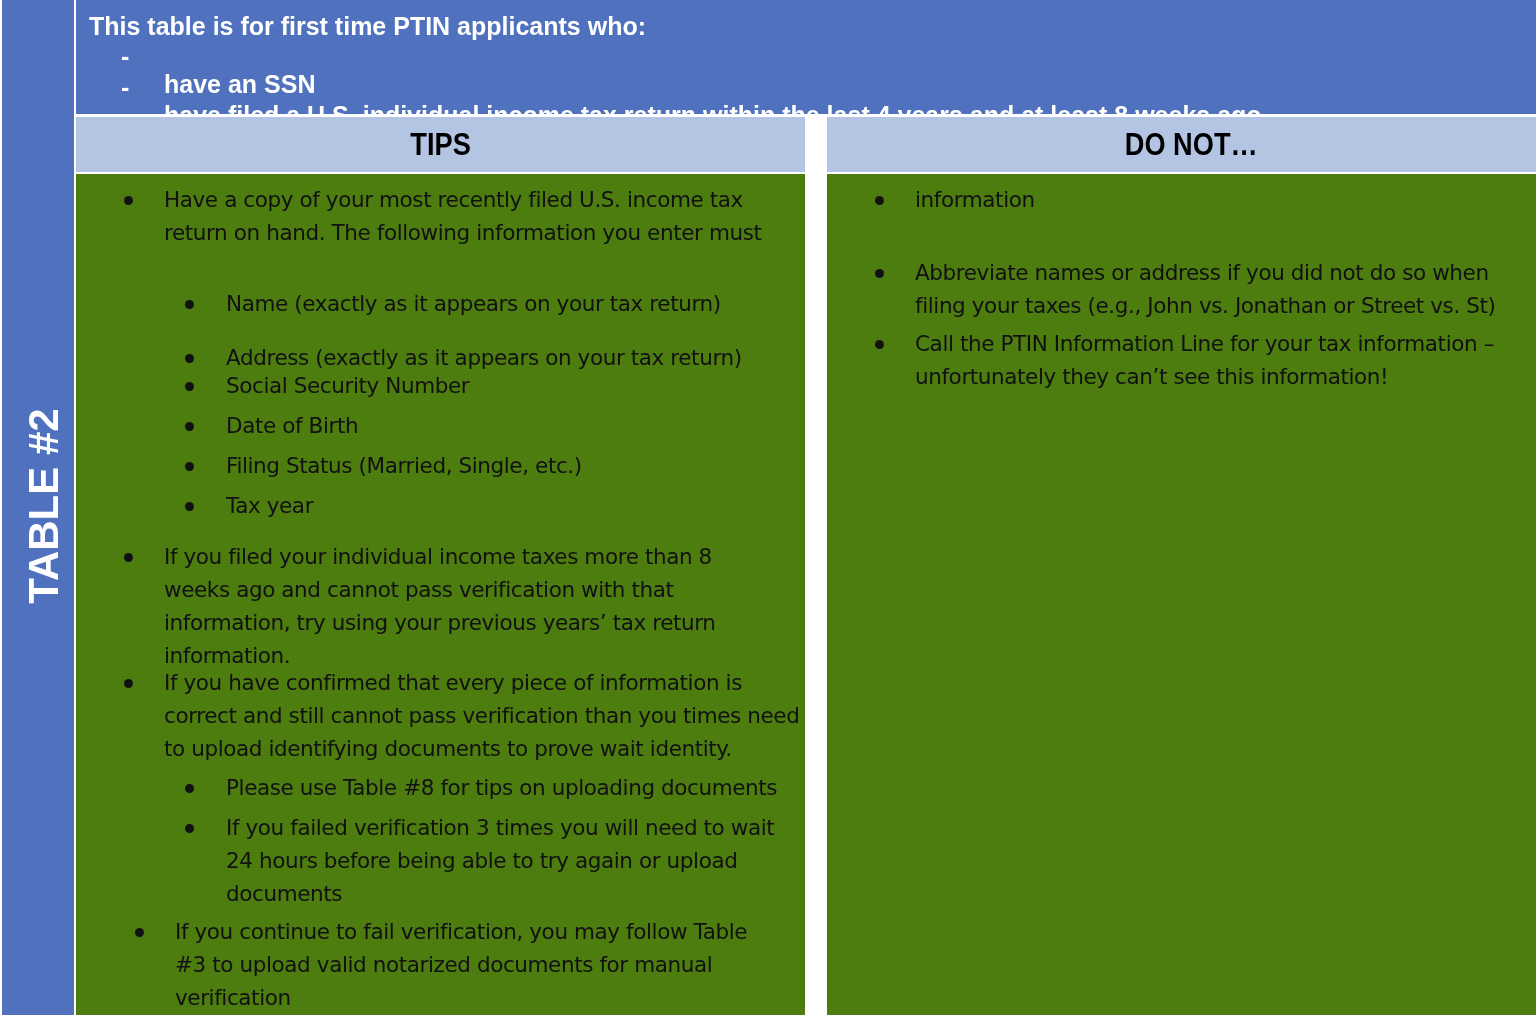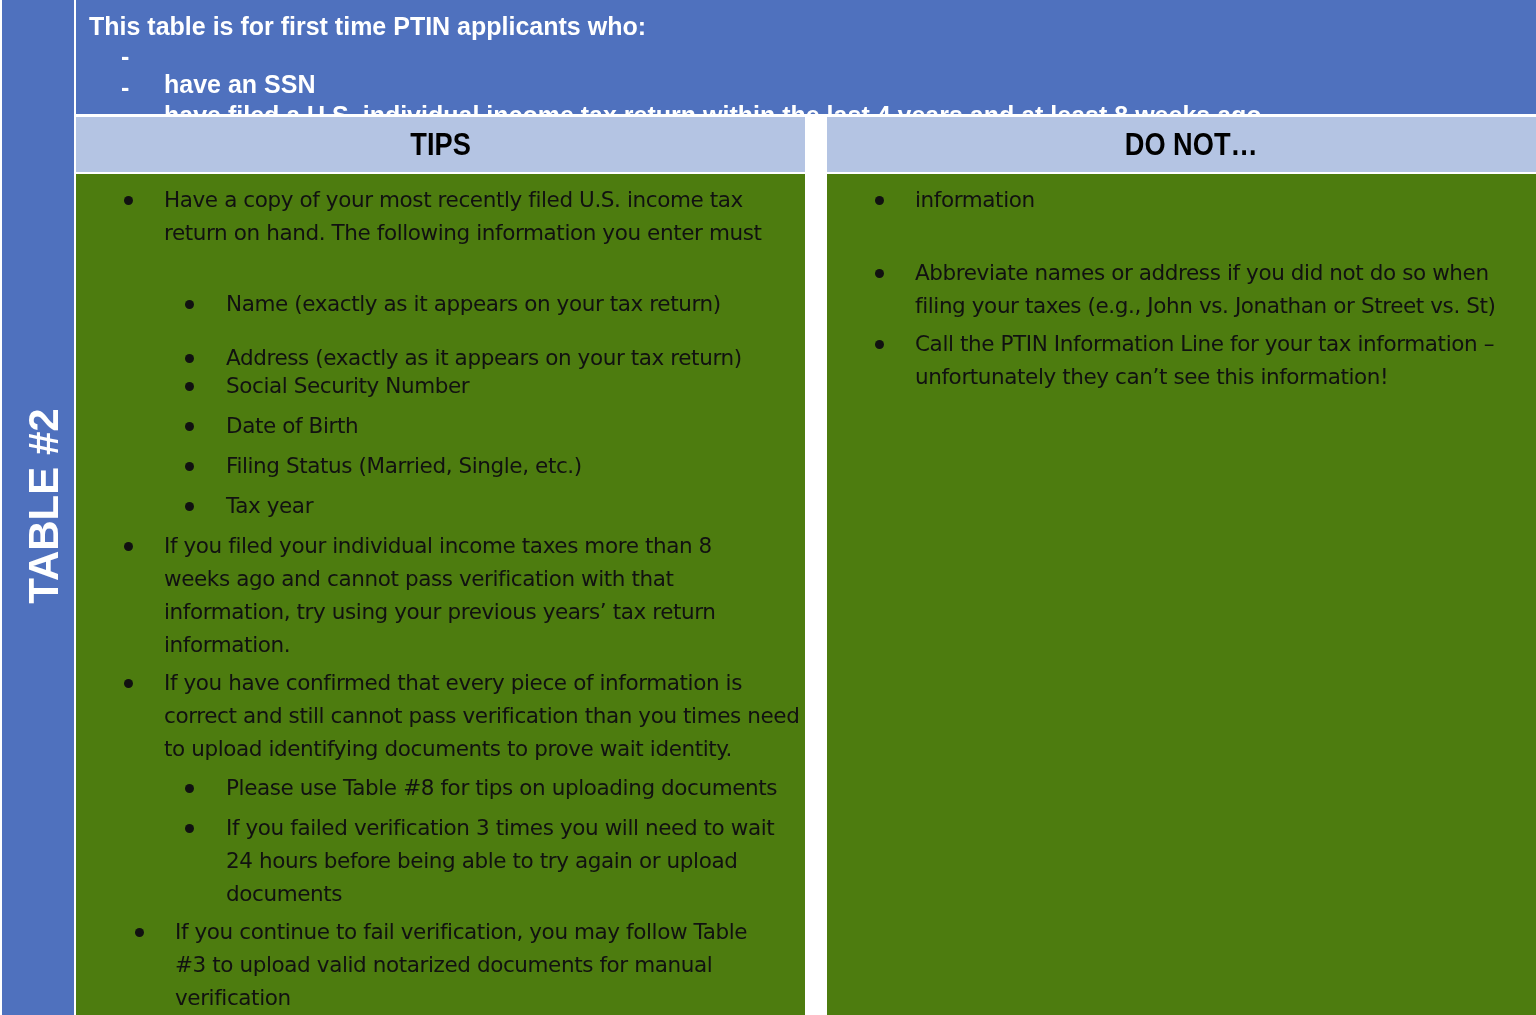--- a/index.html
+++ b/index.html
@@ -117,21 +117,21 @@
     </li>
     <li class="item" style="position:absolute; top:266px; left:150px; width:570px;">
       <span class="bullet" style="left:-41px;"></span>
       <span class="item-text">Filing Status (Married, Single, etc.)</span>
     </li>
     <li class="item" style="position:absolute; top:306px; left:150px; width:570px;">
       <span class="bullet" style="left:-41px;"></span>
       <span class="item-text">Tax year</span>
     </li>
 
-    <li class="item" style="position:absolute; top:346px; left:88px; width:640px;">
+    <li class="item" style="position:absolute; top:357px; left:88px; width:640px;">
       <span class="bullet" style="left:-40px;"></span>
       <span class="item-text">If you filed your individual income taxes more than 8</span>
       <span class="item-text">weeks ago and cannot pass verification with that</span>
       <span class="item-text">information, try using your previous years’ tax return</span>
       <span class="item-text">information.</span>
     </li>
 
     <li class="item" style="position:absolute; top:483px; left:88px; width:640px;">
       <span class="bullet" style="left:-40px;"></span>
       <span class="item-text">If you have confirmed that every piece of information is</span>

